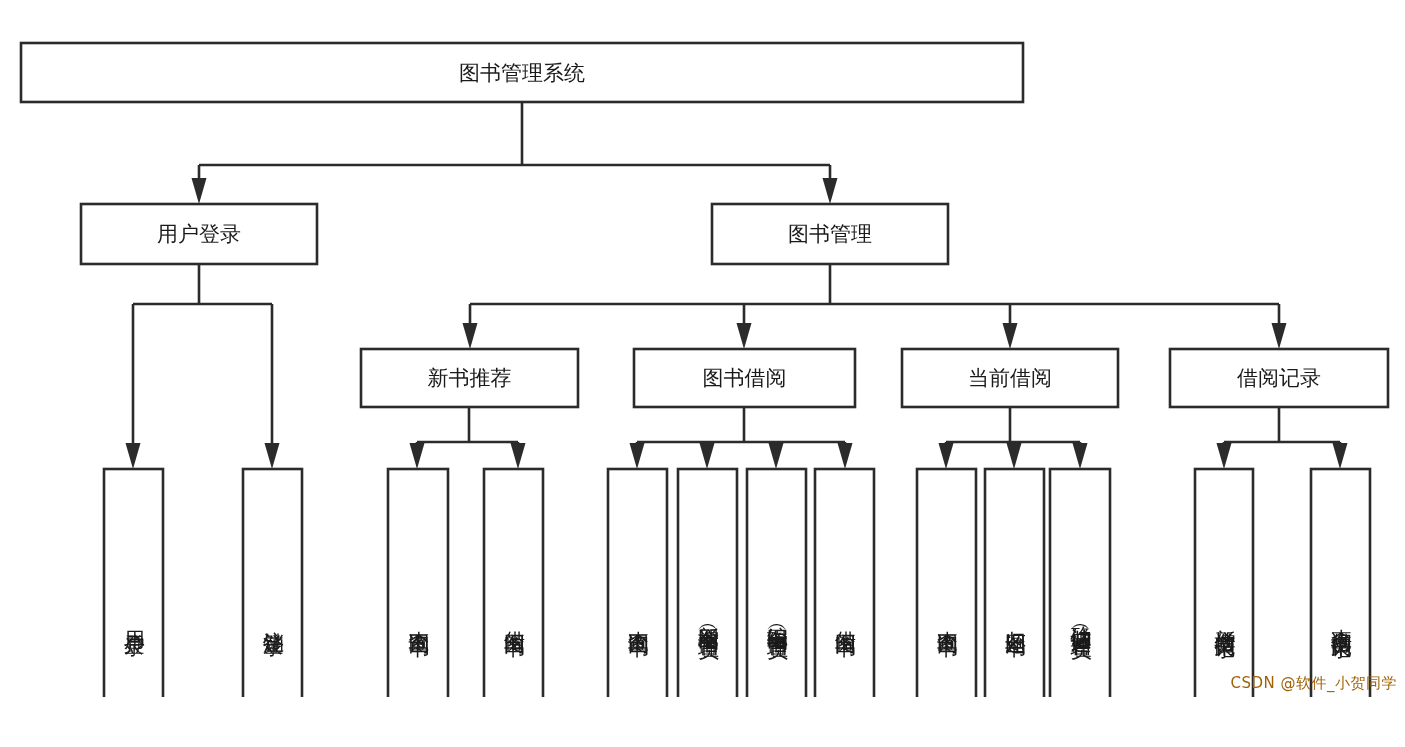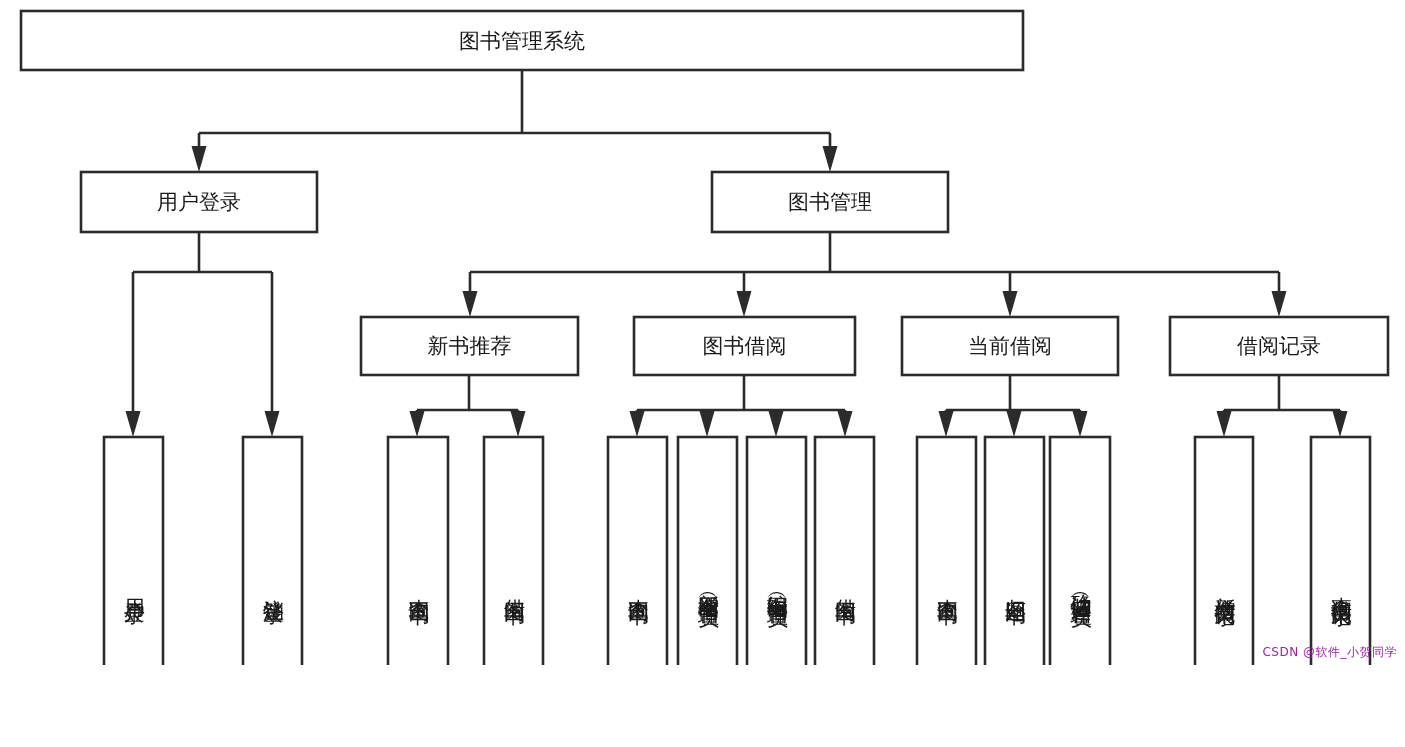--- a/index.html
+++ b/index.html
@@ -10,20 +10,21 @@
   }
   body {
     font-family: "DejaVu Sans", "Liberation Sans", sans-serif;
   }
   #diagram-root {
     position: relative;
     width: 1405px;
     height: 665px;
     background: #ffffff;
     overflow: hidden;
+    margin-top: 32px;
   }
   svg.diagram-canvas {
     position: absolute;
     left: 0;
     top: 0;
     width: 1405px;
     height: 747px;
     display: block;
   }
   .node-rect {
@@ -57,22 +58,22 @@
     dominant-baseline: middle;
     writing-mode: vertical-rl;
     text-orientation: upright;
     letter-spacing: 2px;
   }
   .watermark-text {
     position: absolute;
     right: 8px;
     bottom: 4px;
     font-family: "DejaVu Sans", "Liberation Sans", sans-serif;
-    font-size: 12px;
-    color: #a21caf;
+    font-size: 15px;
+    color: #a16207;
     letter-spacing: 0.5px;
     user-select: none;
     pointer-events: none;
   }
 </style>
 </head>
 <body>
 
 <div id="diagram-root">
   <svg class="diagram-canvas" viewBox="0 0 1405 747">

